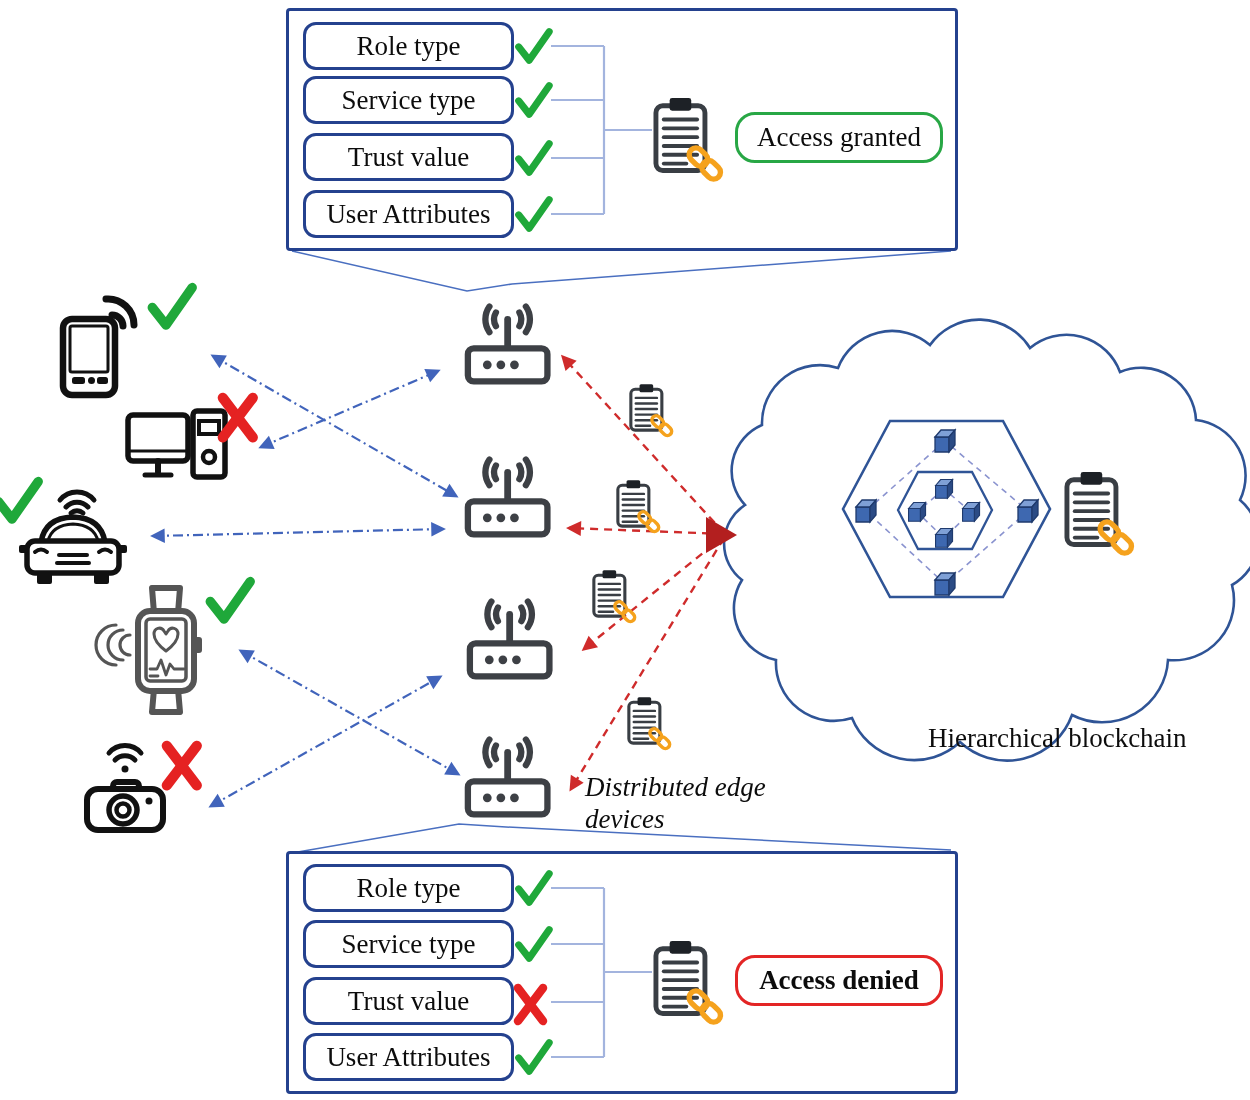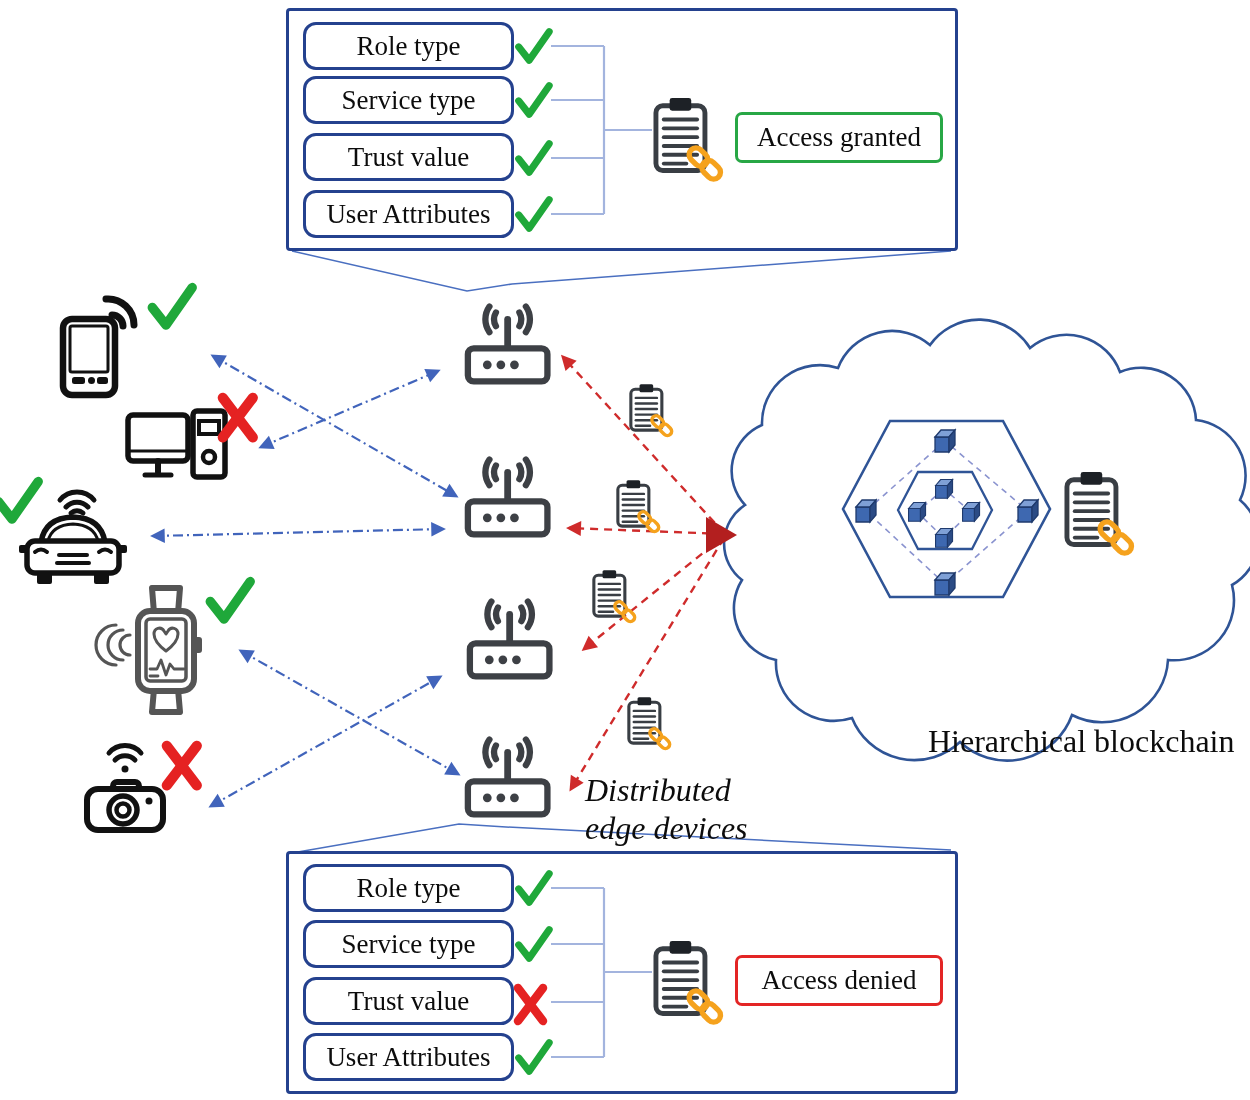--- a/index.html
+++ b/index.html
@@ -5,25 +5,25 @@
   html,body{margin:0;padding:0;background:#fff;}
   *{box-sizing:border-box;}
   .canvas{position:relative;width:1250px;height:1100px;background:#fff;overflow:hidden;
           font-family:"Liberation Serif","DejaVu Serif",serif;color:#0c0c0c;}
   .art{position:absolute;left:0;top:0;width:1250px;height:1100px;}
   .bigbox{position:absolute;left:286px;width:672px;height:243px;border:3px solid #24418e;border-radius:4px;background:transparent;}
   .bigbox.top{top:8px;}
   .bigbox.bottom{top:851px;}
   .pill{position:absolute;left:303px;width:211px;height:48px;border:3px solid #24418e;border-radius:13px;
         background:#fff;display:flex;align-items:center;justify-content:center;font-size:27px;}
-  .result{position:absolute;left:735px;width:208px;height:51px;border-radius:7px;background:#fff;
+  .result{position:absolute;left:735px;width:208px;height:51px;border-radius:20px;background:#fff;
           display:flex;align-items:center;justify-content:center;font-size:27px;}
   .result.granted{border:3px solid #28a745;top:112px;}
-  .result.denied{border:3px solid #e32525;top:955px;}
-  .lbl{position:absolute;font-size:32px;line-height:1.18;}
+  .result.denied{border:3px solid #e32525;top:955px;font-weight:bold;}
+  .lbl{position:absolute;font-size:27px;line-height:1.18;}
   .lbl.edge{left:585px;top:772px;width:200px;font-style:italic;}
   .lbl.chain{left:928px;top:723px;width:300px;white-space:nowrap;}
 </style>
 </head>
 <body>
 
 <div class="canvas">
 
 <svg class="art" viewBox="0 0 1250 1100">
   <defs>

